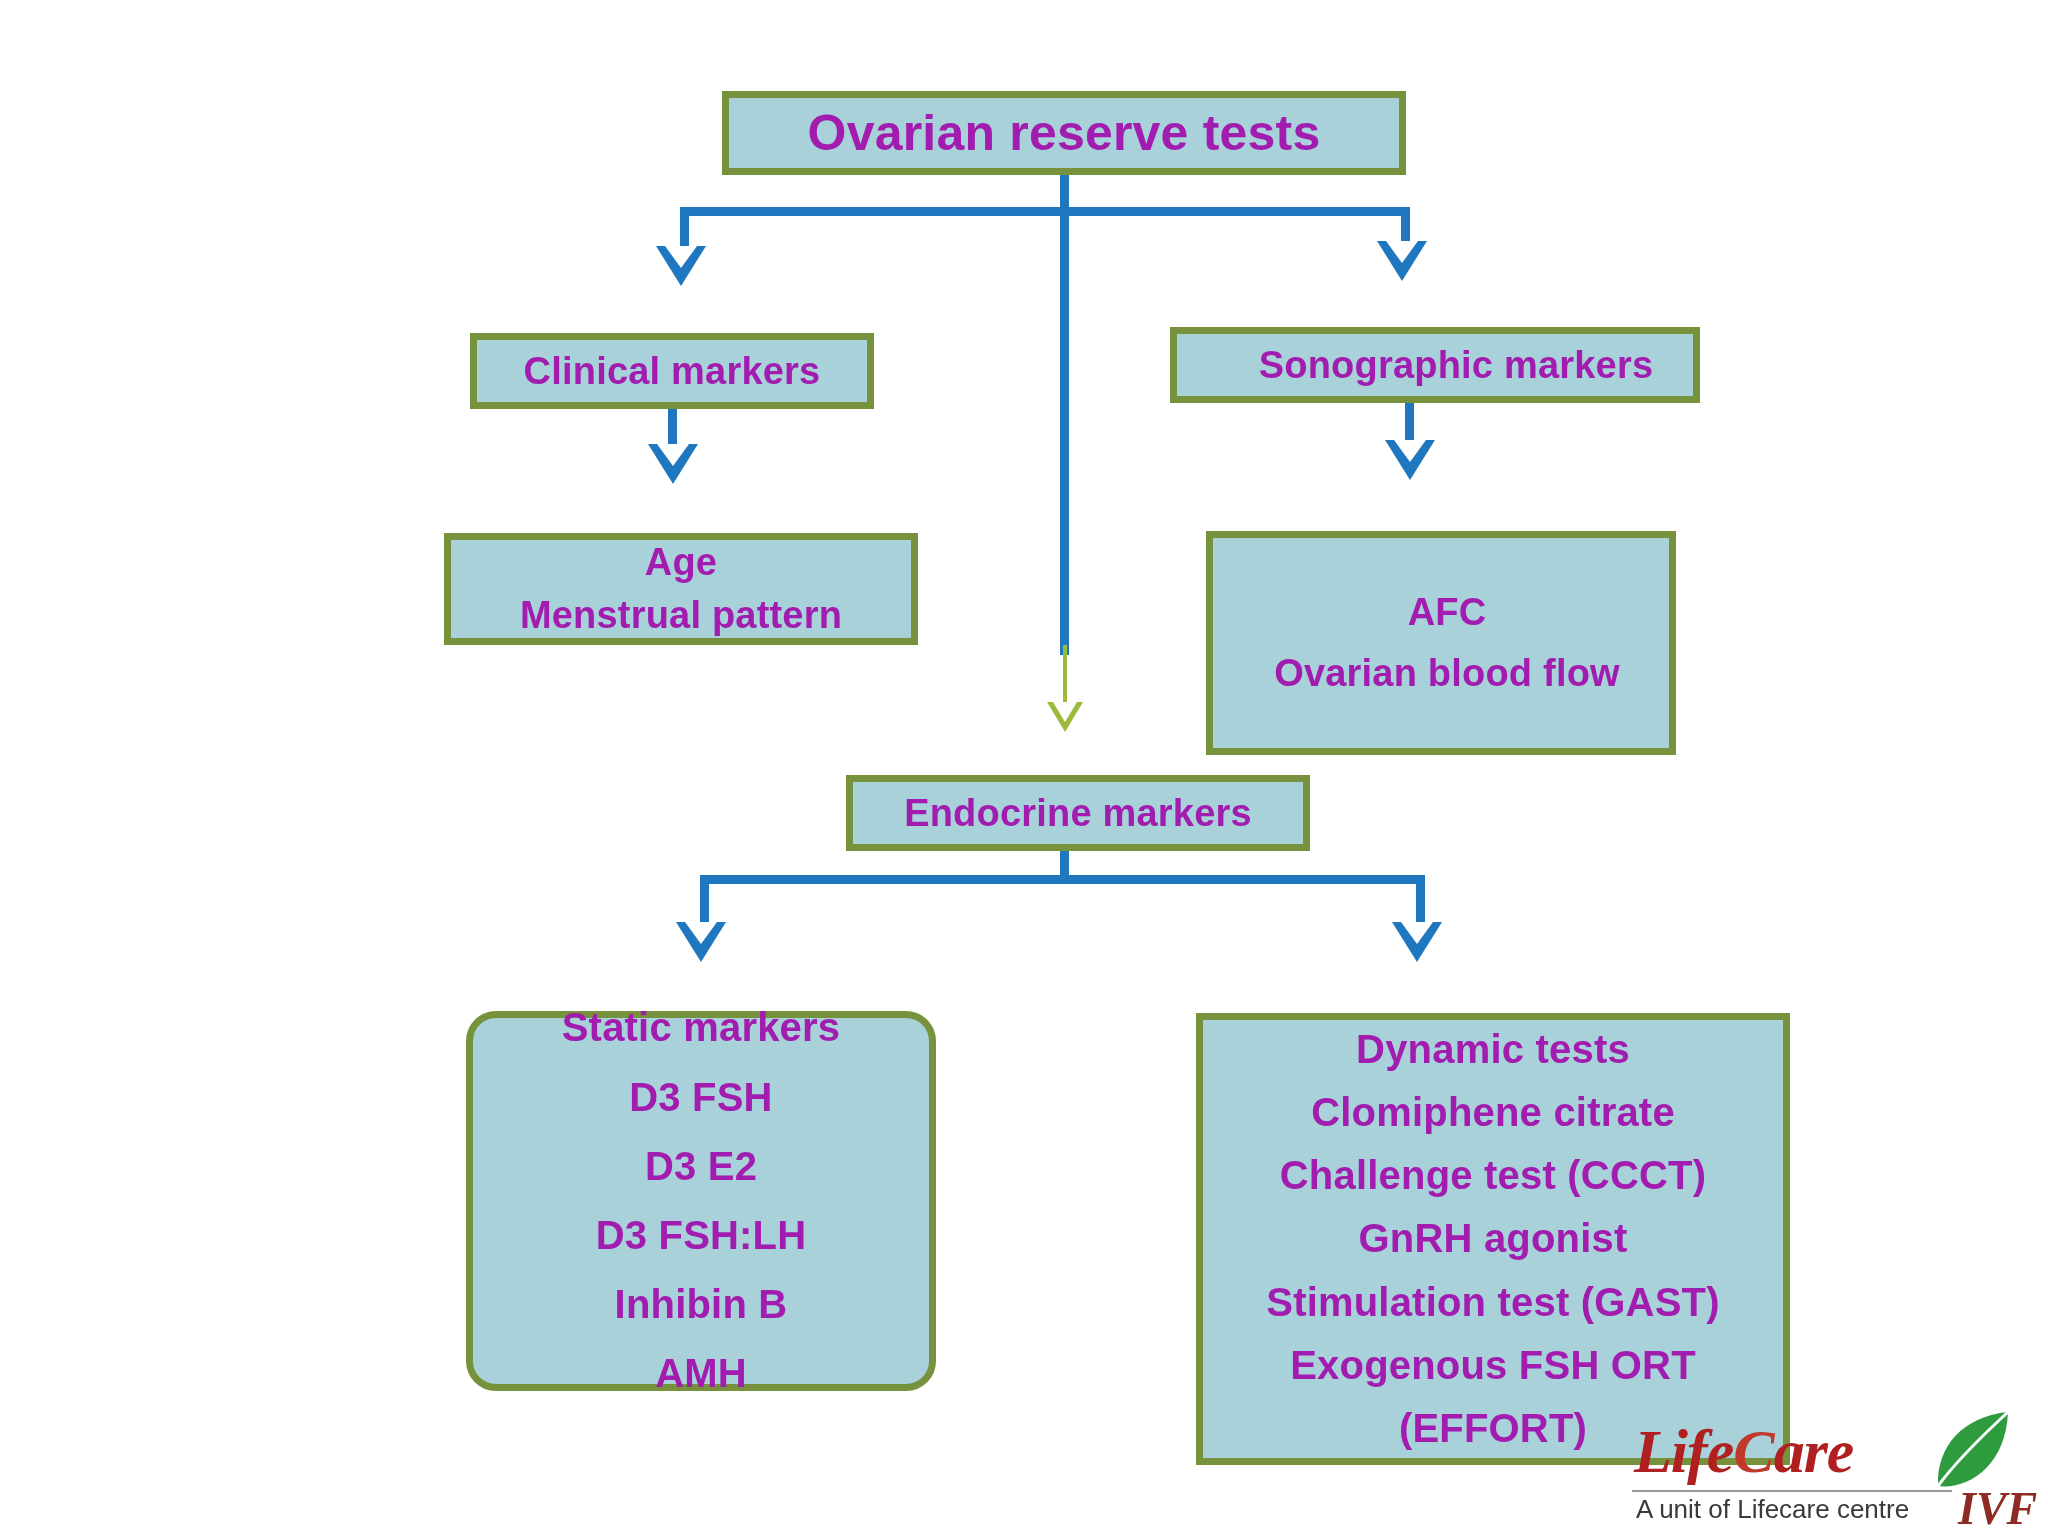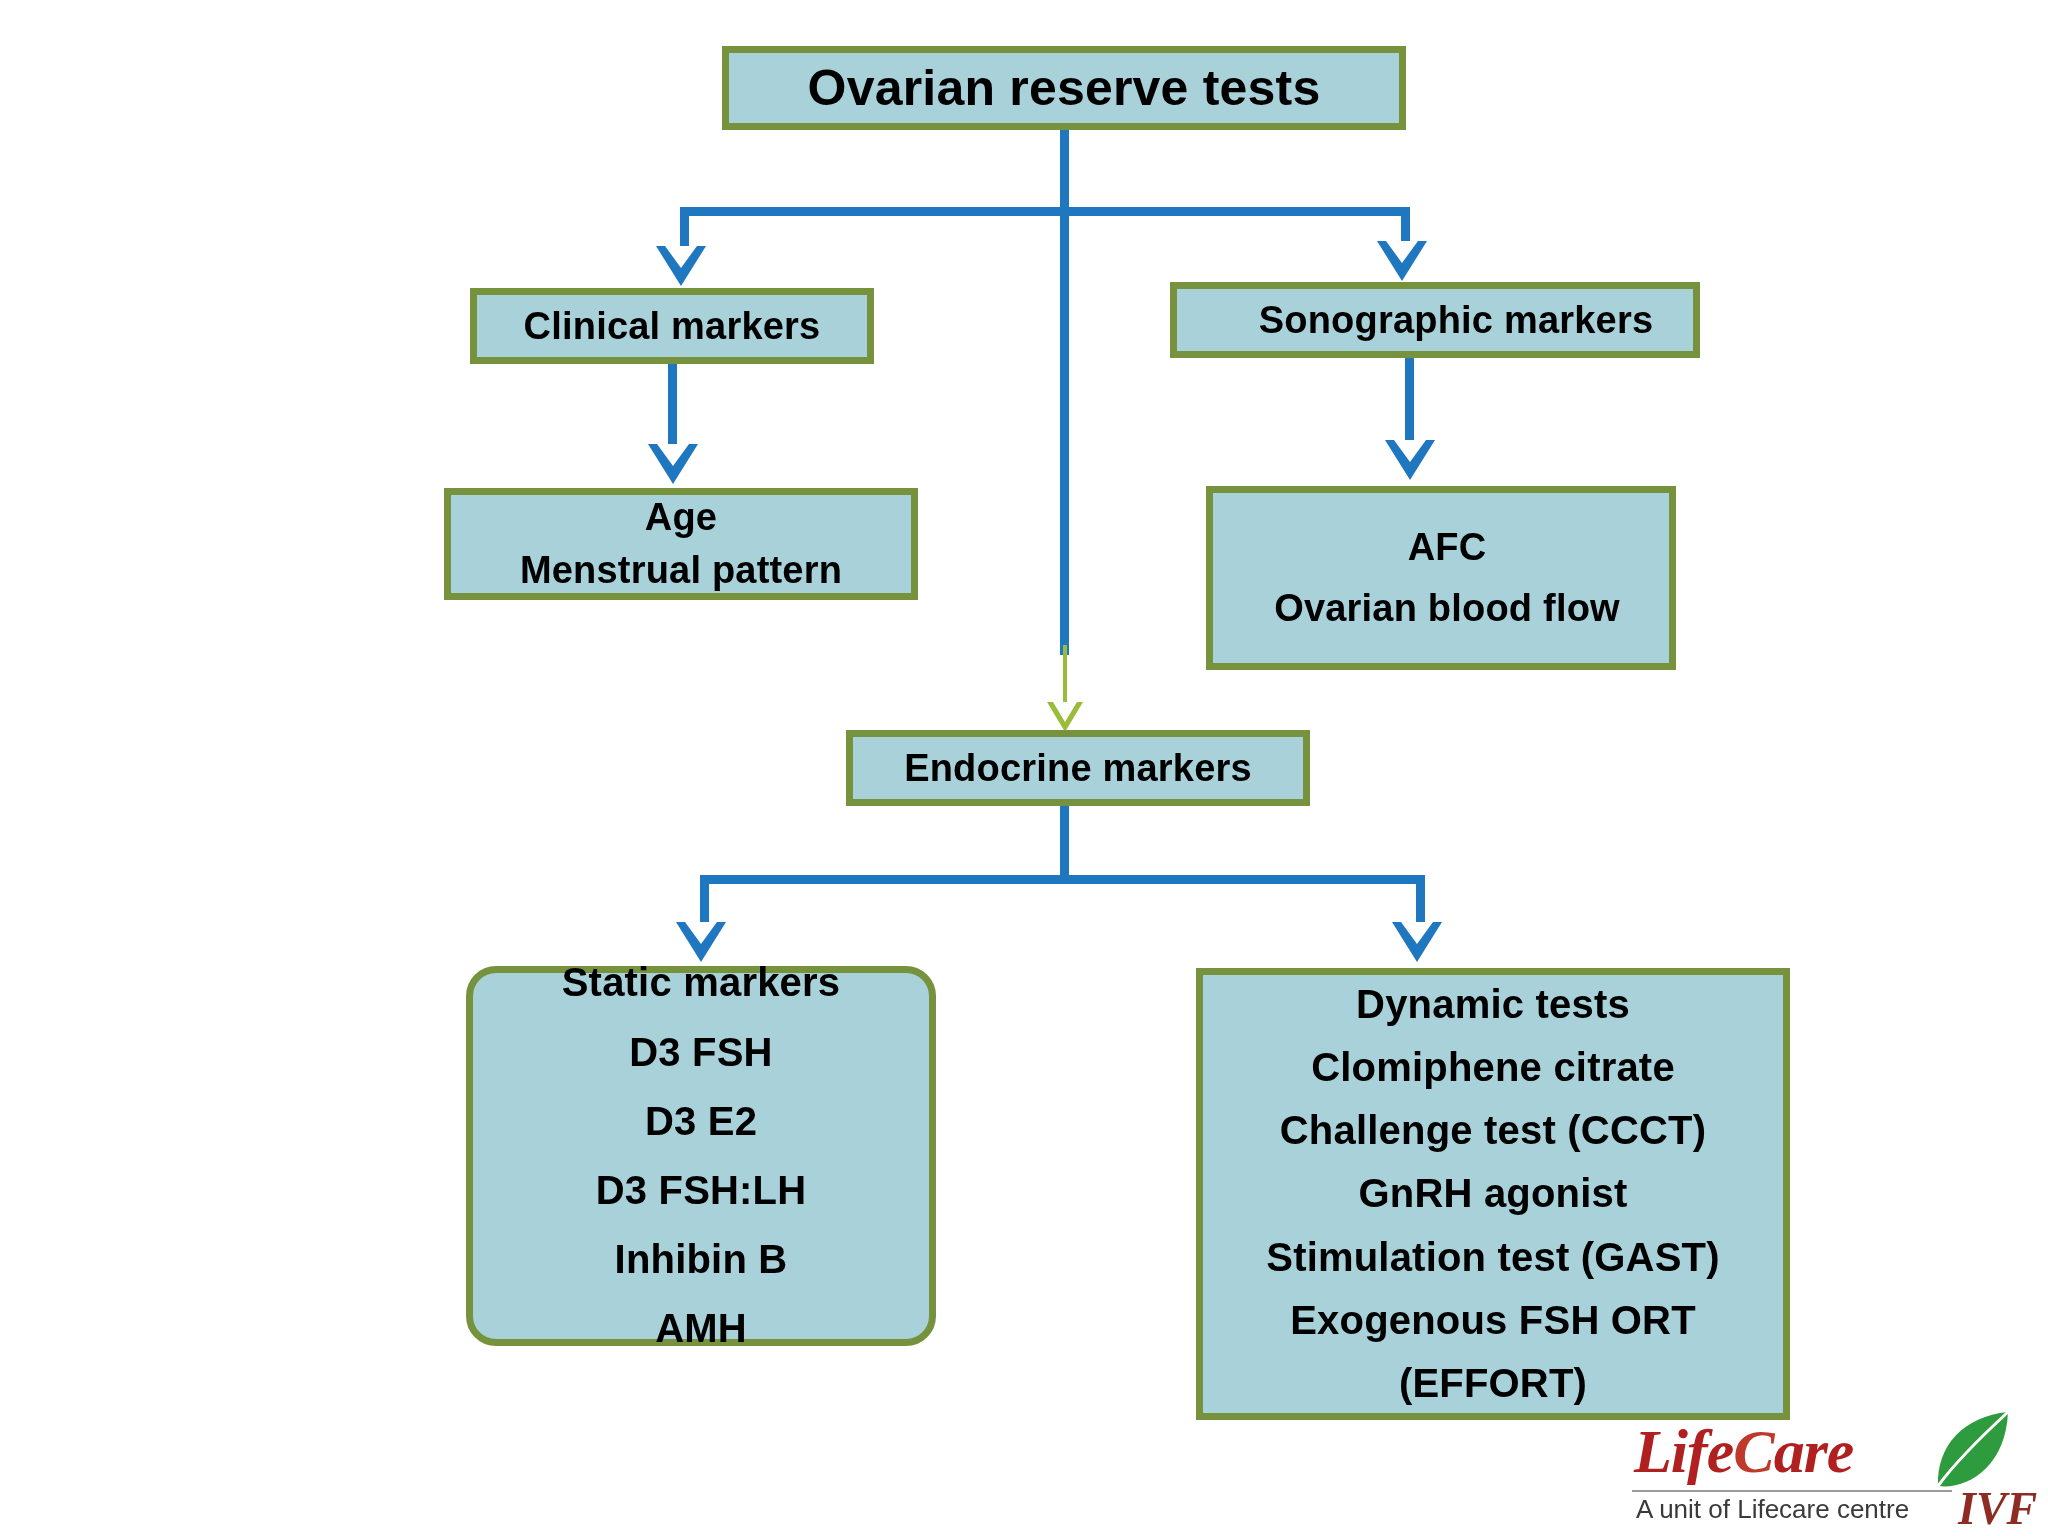--- a/index.html
+++ b/index.html
@@ -17,41 +17,42 @@
     background: #ffffff;
     overflow: hidden;
   }
 
   
   .node {
     position: absolute;
     box-sizing: border-box;
     background: #A8D1D9;
     border: 7px solid #76923C;
-    color: #000000;
+    color: #a21caf;
     font-weight: bold;
     display: flex;
     flex-direction: column;
     align-items: center;
     justify-content: center;
     text-align: center;
     line-height: 1.28;
     letter-spacing: 0.2px;
     z-index: 5;
+    margin-top: 45px;
   }
   .node .line {
     display: block;
     white-space: nowrap;
   }
 
   #node-title          { left: 722px;  top: 46px;   width: 684px; height: 84px;  font-size: 50px; }
   #node-clinical       { left: 470px;  top: 288px;  width: 404px; height: 76px;  font-size: 38px; }
   #node-sono           { left: 1170px; top: 282px;  width: 530px; height: 76px;  font-size: 38px; padding-left: 42px; }
   #node-age            { left: 444px;  top: 488px;  width: 474px; height: 112px; font-size: 38px; }
-  #node-afc            { left: 1206px; top: 486px;  width: 470px; height: 184px; font-size: 38px; padding-left: 12px; }
+  #node-afc            { left: 1206px; top: 486px;  width: 470px; height: 224px; font-size: 38px; padding-left: 12px; }
   #node-endocrine      { left: 846px;  top: 730px;  width: 464px; height: 76px;  font-size: 38px; }
   #node-static         { left: 466px;  top: 966px;  width: 470px; height: 380px; font-size: 40px; border-radius: 30px; }
   #node-dynamic        { left: 1196px; top: 968px;  width: 594px; height: 452px; font-size: 40px; }
 
   #node-static .line   { margin: 9px 0; }
   #node-dynamic .line  { margin: 6px 0; }
   #node-age .line      { margin: 2px 0; }
   #node-afc .line      { margin: 6px 0; }
 
   

